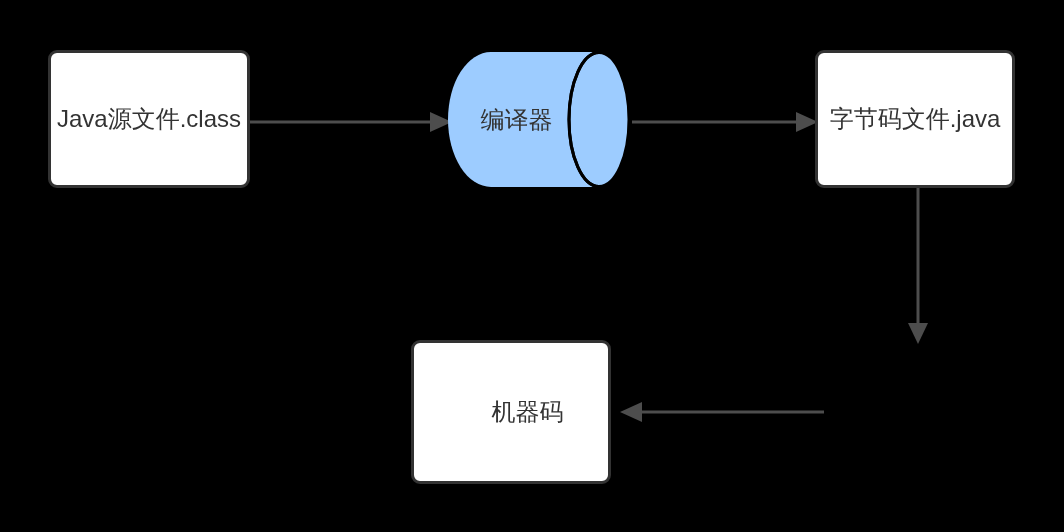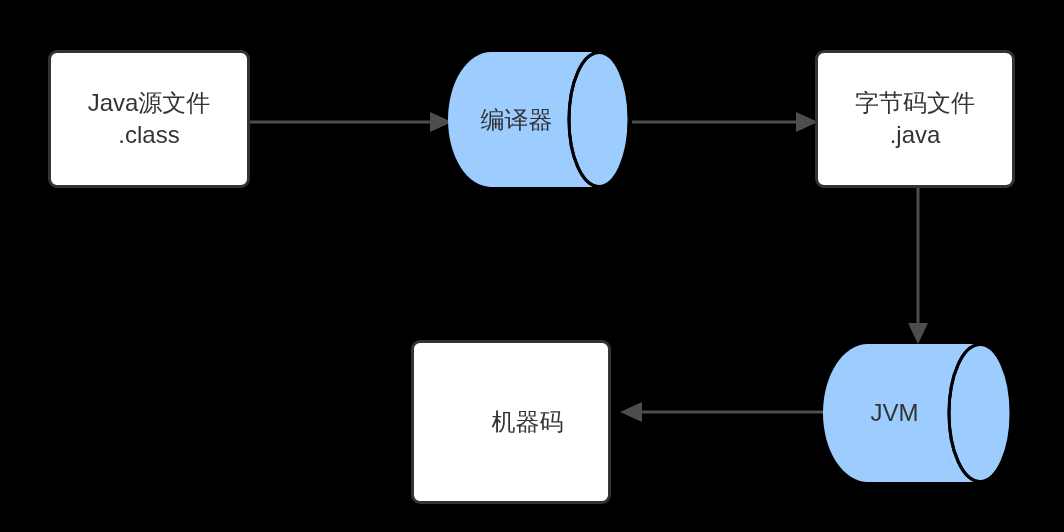--- a/index.html
+++ b/index.html
@@ -17,21 +17,21 @@
   }
 
   
   .node-rect {
     position: absolute;
     box-sizing: border-box;
     background: #ffffff;
     border: 3px solid #333333;
     border-radius: 9px;
     display: flex;
-    flex-direction: column;
+    flex-direction: row;
     align-items: center;
     justify-content: center;
     color: #333333;
     font-size: 24px;
     line-height: 1.32;
     text-align: center;
     white-space: pre;
   }
   .node-rect .line { display: block; }
 
@@ -119,26 +119,18 @@
       <path d="M 152 1.5 A 30 67 0 0 0 152 135.5" fill="none" stroke="#000000" stroke-width="3"></path>
     </svg>
     <div class="cyl-label">编译器</div>
   </div>
 
   <div class="node-rect" style="left:815px; top:50px; width:200px; height:138px;">
     <span class="line">字节码文件</span>
     <span class="line">.java</span>
   </div>
 
-  <div class="node-rect" style="left:411px; top:340px; width:200px; height:164px;padding-left:33px;">
+  <div class="node-rect" style="left:411px; top:340px; width:200px; height:144px;padding-left:33px;">
     <span class="line">机器码</span>
   </div>
 
-  <div class="node-cyl" style="left:822px; top:343px; width:191px; height:140px;">
-    <svg width="191" height="140" viewBox="0 0 191 140">
-      <path d="M 158 1 L 46 1 A 45 69 0 0 0 46 139 L 158 139 Z" fill="#9dccff" stroke="none"></path>
-      <ellipse cx="158" cy="70" rx="31" ry="68.5" fill="#9dccff" stroke="#000000" stroke-width="3"></ellipse>
-      <path d="M 158 1.5 A 31 68.5 0 0 0 158 138.5" fill="none" stroke="#000000" stroke-width="3"></path>
-    </svg>
-    <div class="cyl-label">JVM</div>
-  </div>
 
 </div>
 
 </body></html>

